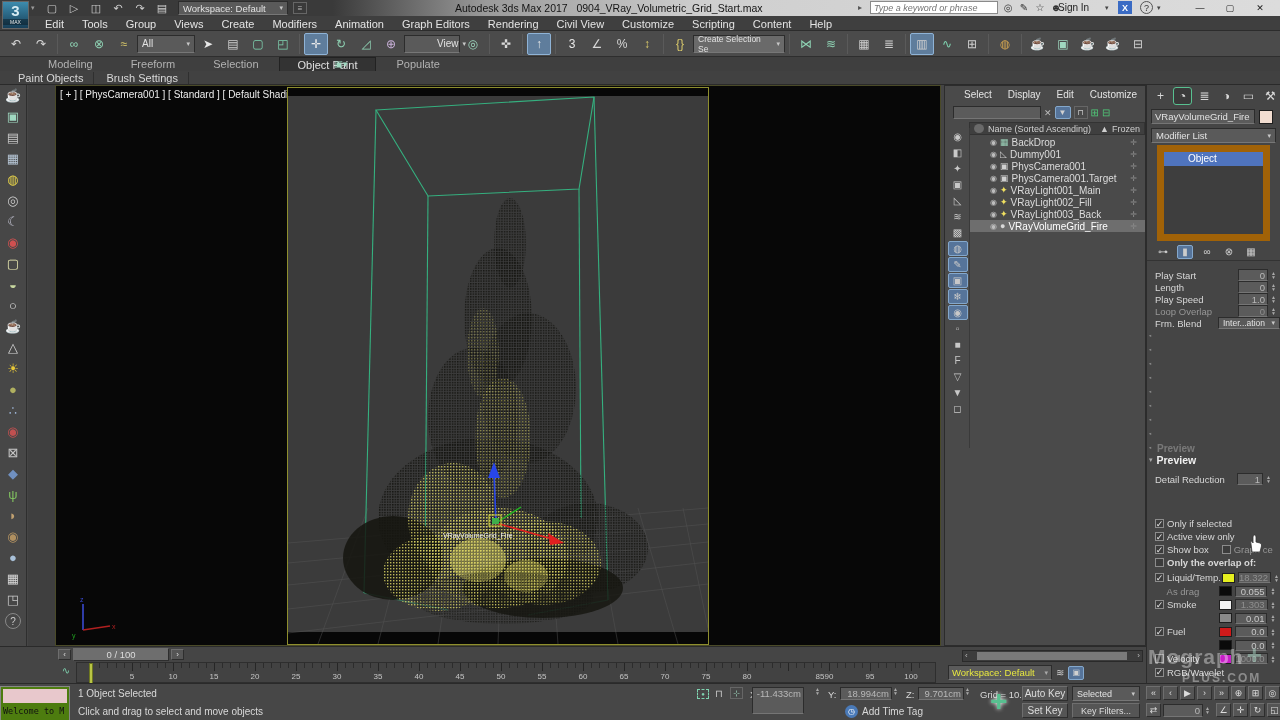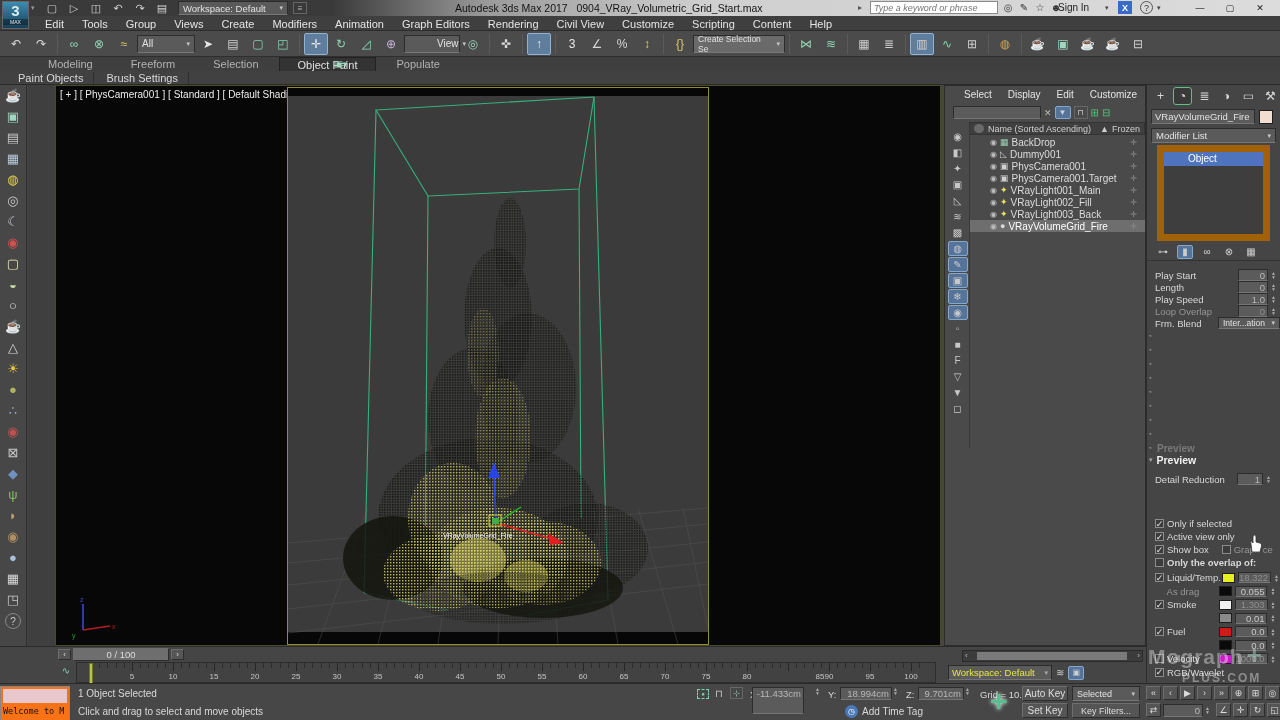--- a/index.html
+++ b/index.html
@@ -631,21 +631,21 @@
       <div class="field" style="width:104px;height:15px;font-size:9.5px;padding:1px 3px;color:#e8e840;display:flex;align-items:center">
         <span>Workspace: Default</span>
           <span style="margin-left:auto;color:#aaa;font-size:7px">▾</span>
       </div>
       <span class="ico" style="font-size:10px;color:#ccc">≋</span>
       <span class="ico" style="width:16px;height:14px;background:#56749a;border:1px solid #84a8cc;border-radius:2px;font-size:8px">▣</span>
     </div>
   </div>
 
   <div class="abs" style="left:0;top:683px;width:1280px;height:37px;background:#474747;border-top:1px solid #2a2a2a">
-    <div style="position:absolute;left:0;top:2px;width:70px;height:35px;background:#f97316;border:1px solid #888">
+    <div style="position:absolute;left:0;top:2px;width:70px;height:35px;background:#4d7c0f;border:1px solid #888">
       <div style="position:absolute;left:2px;top:2px;width:64px;height:14px;background:#e8c8cc"></div>
       <div style="position:absolute;left:2px;top:19px;font-family:'DejaVu Sans Mono',monospace;font-size:8.5px;color:#111">Welcome to M</div>
     </div>
     <div style="position:absolute;left:78px;top:4px;font-size:10px">1 Object Selected</div>
     <div style="position:absolute;left:78px;top:22px;font-size:10px">Click and drag to select and move objects</div>
 
     <span class="ico" style="position:absolute;left:697px;top:5px;width:12px;height:10px;border:1px dashed #7fd3b0;font-size:6px;color:#7fd3b0">●</span>
     <span class="ico" style="position:absolute;left:714px;top:3px;width:10px;height:12px;color:#c8c8c8;font-size:10px">⊓</span>
     <span class="ico" style="position:absolute;left:730px;top:3px;width:13px;height:12px;border:1px solid #666;color:#9fd8c0;font-size:8px">⊹</span>
 

